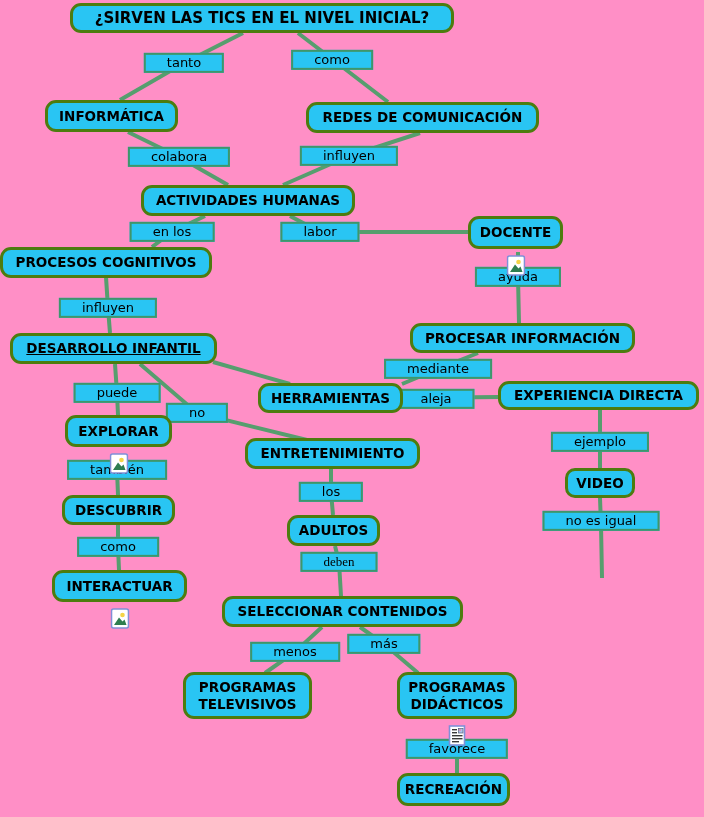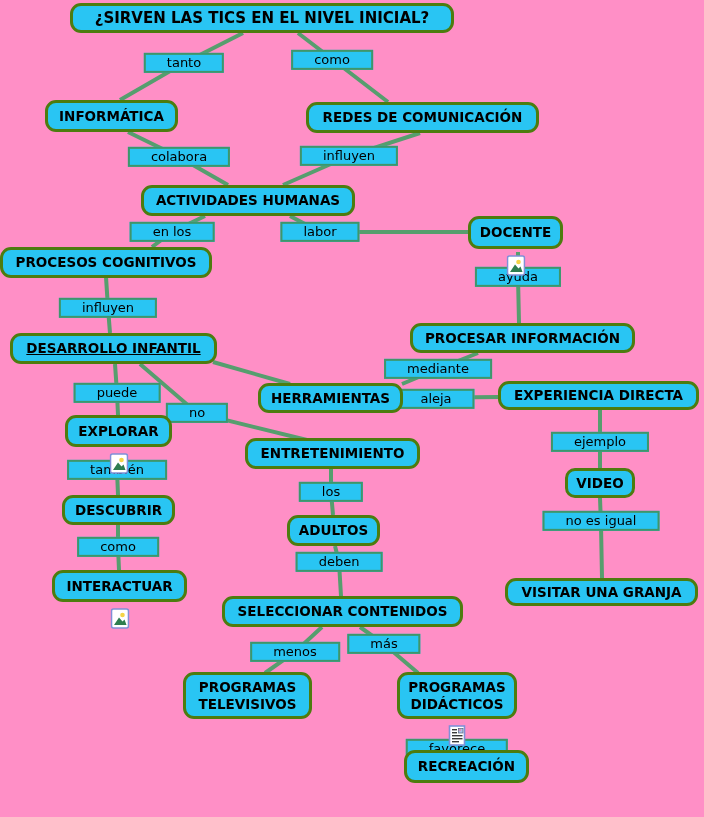--- a/index.html
+++ b/index.html
@@ -27,21 +27,21 @@
   #n-explorar{left:65px;top:415px;width:107px;height:32px;}
   #n-entretenimiento{left:245px;top:438px;width:175px;height:31px;}
   #n-video{left:565px;top:468px;width:70px;height:30px;border-radius:10px;}
   #n-descubrir{left:62px;top:495px;width:113px;height:30px;}
   #n-adultos{left:287px;top:515px;width:93px;height:31px;}
   #n-interactuar{left:52px;top:570px;width:135px;height:32px;}
   #n-visitar{left:505px;top:578px;width:193px;height:28px;}
   #n-seleccionar{left:222px;top:596px;width:241px;height:31px;}
   #n-televisivos{left:183px;top:672px;width:129px;height:47px;}
   #n-didacticos{left:397px;top:672px;width:120px;height:47px;}
-  #n-recreacion{left:397px;top:750px;width:125px;height:33px;margin-left:7px;}
+  #n-recreacion{left:397px;top:773px;width:113px;height:33px;}
   .linklabel{
     position:absolute;z-index:2;transform:translate(-50%,-50%);
     background:#29C5F3;border:2px solid #3F966A;
     color:#000000;font-size:13px;line-height:1.1;padding:1px 21px;white-space:nowrap;
   }
   #l-tanto{left:184px;top:63px;}
   #l-como1{left:332px;top:60px;}
   #l-colabora{left:179px;top:157px;}
   #l-influyen1{left:349px;top:156px;}
   #l-enlos{left:172px;top:232px;}
@@ -50,21 +50,21 @@
   #l-influyen2{left:108px;top:308px;}
   #l-mediante{left:438px;top:369px;}
   #l-puede{left:117px;top:393px;}
   #l-aleja{left:436px;top:399px;}
   #l-no{left:197px;top:413px;}
   #l-ejemplo{left:600px;top:442px;}
   #l-tambien{left:117px;top:470px;}
   #l-los{left:331px;top:492px;}
   #l-noesigual{left:601px;top:521px;}
   #l-como2{left:118px;top:547px;}
-  #l-deben{left:339px;top:562px;}
+  #l-deben{left:339px;top:562px;font-family:Liberation Serif, serif;}
   #l-menos{left:295px;top:652px;}
   #l-mas{left:384px;top:644px;}
   #l-favorece{left:457px;top:749px;}
   .resicon{
     position:absolute;left:50%;bottom:-13px;transform:translateX(-50%);
     width:19px;height:21px;z-index:4;cursor:pointer;
   }
   .resicon svg{display:block;width:100%;height:100%;}
 </style>
 </head>
@@ -183,23 +183,20 @@
   <div class="node" id="n-interactuar">
     <span class="nodetext">INTERACTUAR</span>
     <span class="resicon">
       <svg viewBox="0 0 19 21">
           <rect x="1" y="1" width="17" height="19" rx="2" fill="#ffffff" stroke="#8090D8" stroke-width="1.6"></rect>
           <circle cx="12" cy="7" r="2.3" fill="#F5D547"></circle>
           <polygon points="3.5,17 8.5,9.5 12,13.5 14,11.5 16,17" fill="#2E7D4F"></polygon>
         </svg>
     </span>
   </div>
-  <div class="node" id="n-visitar">
-    <span class="nodetext">VISITAR UNA GRANJA</span>
-  </div>
   <div class="node" id="n-seleccionar">
     <span class="nodetext">SELECCIONAR CONTENIDOS</span>
   </div>
   <div class="node" id="n-televisivos">
     <span class="nodetext">PROGRAMAS
 TELEVISIVOS</span>
   </div>
   <div class="node" id="n-didacticos">
     <span class="nodetext">PROGRAMAS
 DIDÁCTICOS</span>

